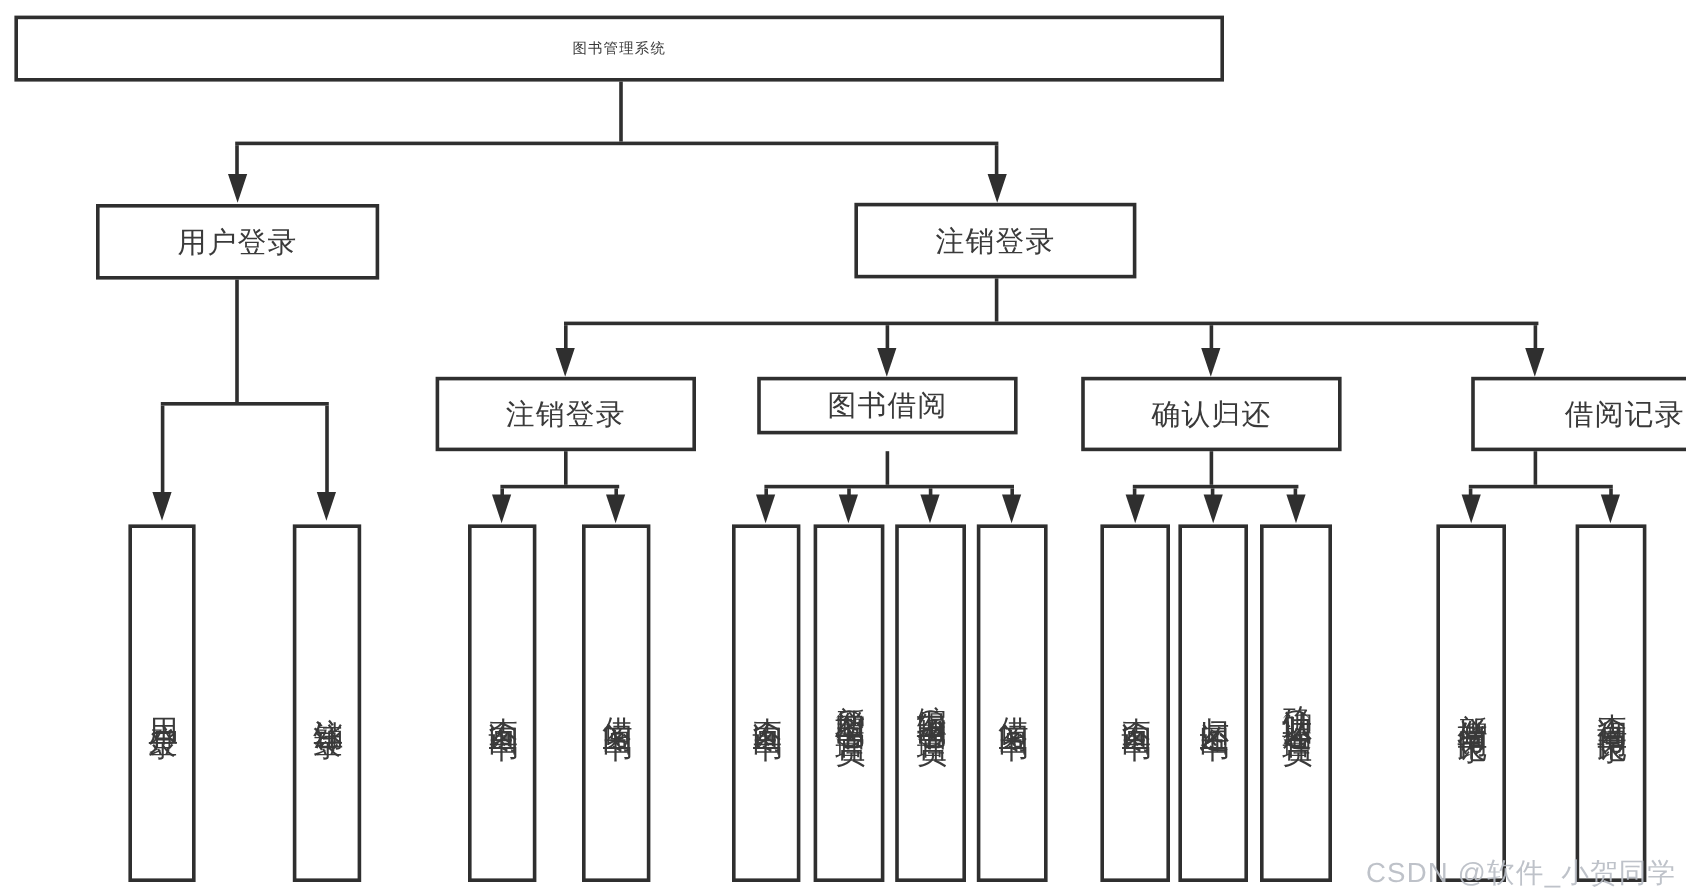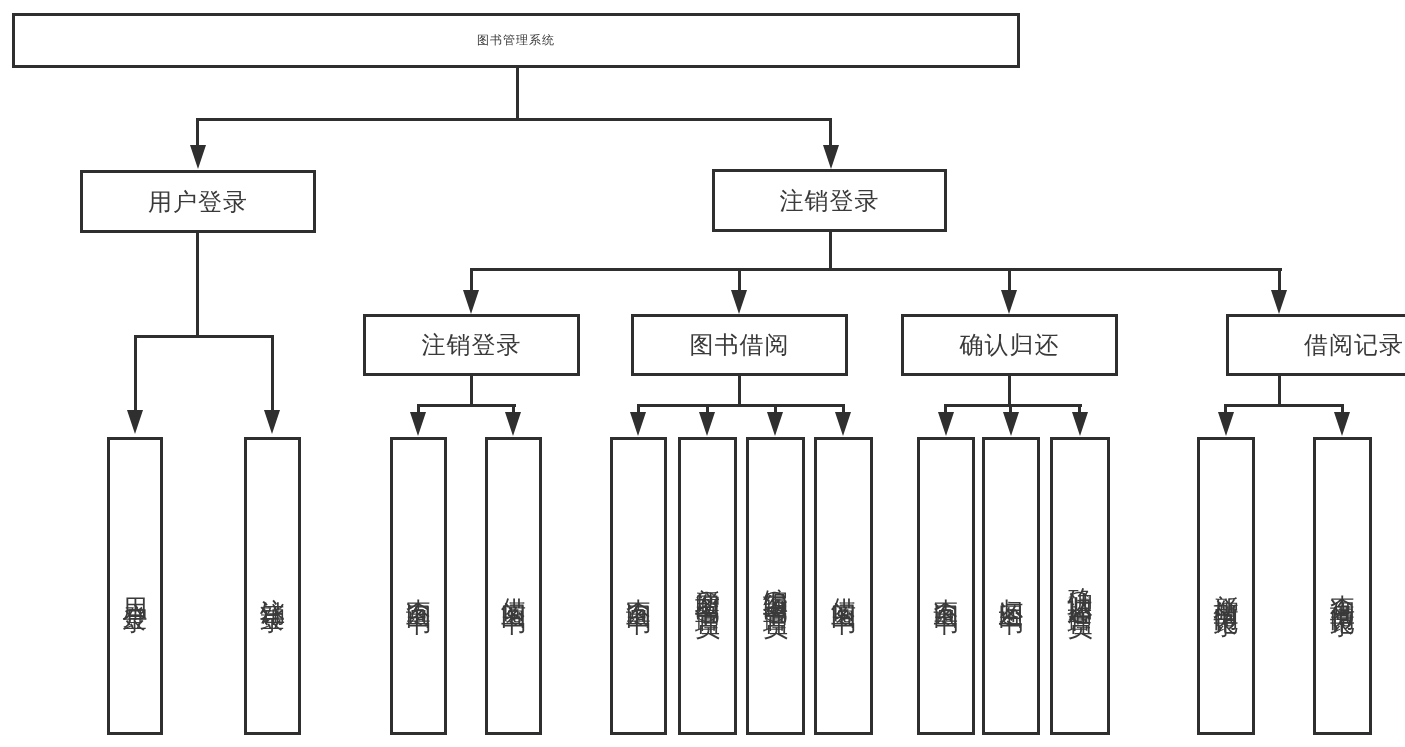--- a/index.html
+++ b/index.html
@@ -68,21 +68,21 @@
   <div class="line" style="left:738px;top:271px;width:3px;height:19px;"></div>
   <div class="arrow" style="left:731px;top:290px;"></div>
   <div class="line" style="left:1008px;top:271px;width:3px;height:19px;"></div>
   <div class="arrow" style="left:1001px;top:290px;"></div>
   <div class="line" style="left:1278px;top:271px;width:3px;height:19px;"></div>
   <div class="arrow" style="left:1271px;top:290px;"></div>
 
   <div class="box" style="left:363px;top:314px;width:217px;height:62px;">
     <span class="hl">注销登录</span>
   </div>
-  <div class="box" style="left:631px;top:314px;width:217px;height:62px;">
+  <div class="box" style="left:631px;top:314px;width:217px;height:48px;">
     <span class="hl">图书借阅</span>
   </div>
   <div class="box" style="left:901px;top:314px;width:217px;height:62px;">
     <span class="hl">确认归还</span>
   </div>
   <div class="box" style="left:1226px;top:314px;width:256px;height:62px;align-items:center;">
     <span class="hl">借阅记录</span>
   </div>
 
   <div class="line" style="left:470px;top:376px;width:3px;height:28px;"></div>
@@ -154,14 +154,15 @@
     <span>确认归还（管理员）</span>
   </div>
 
   <div class="box vl" style="left:1197px;top:437px;width:58px;height:298px;">
     <span>新增借阅记录</span>
   </div>
   <div class="box vl" style="left:1313px;top:437px;width:59px;height:298px;">
     <span>查询借阅记录</span>
   </div>
 
+  <div class="watermark">CSDN @软件_小贺同学</div>
 
 </div>
 
 </body></html>

